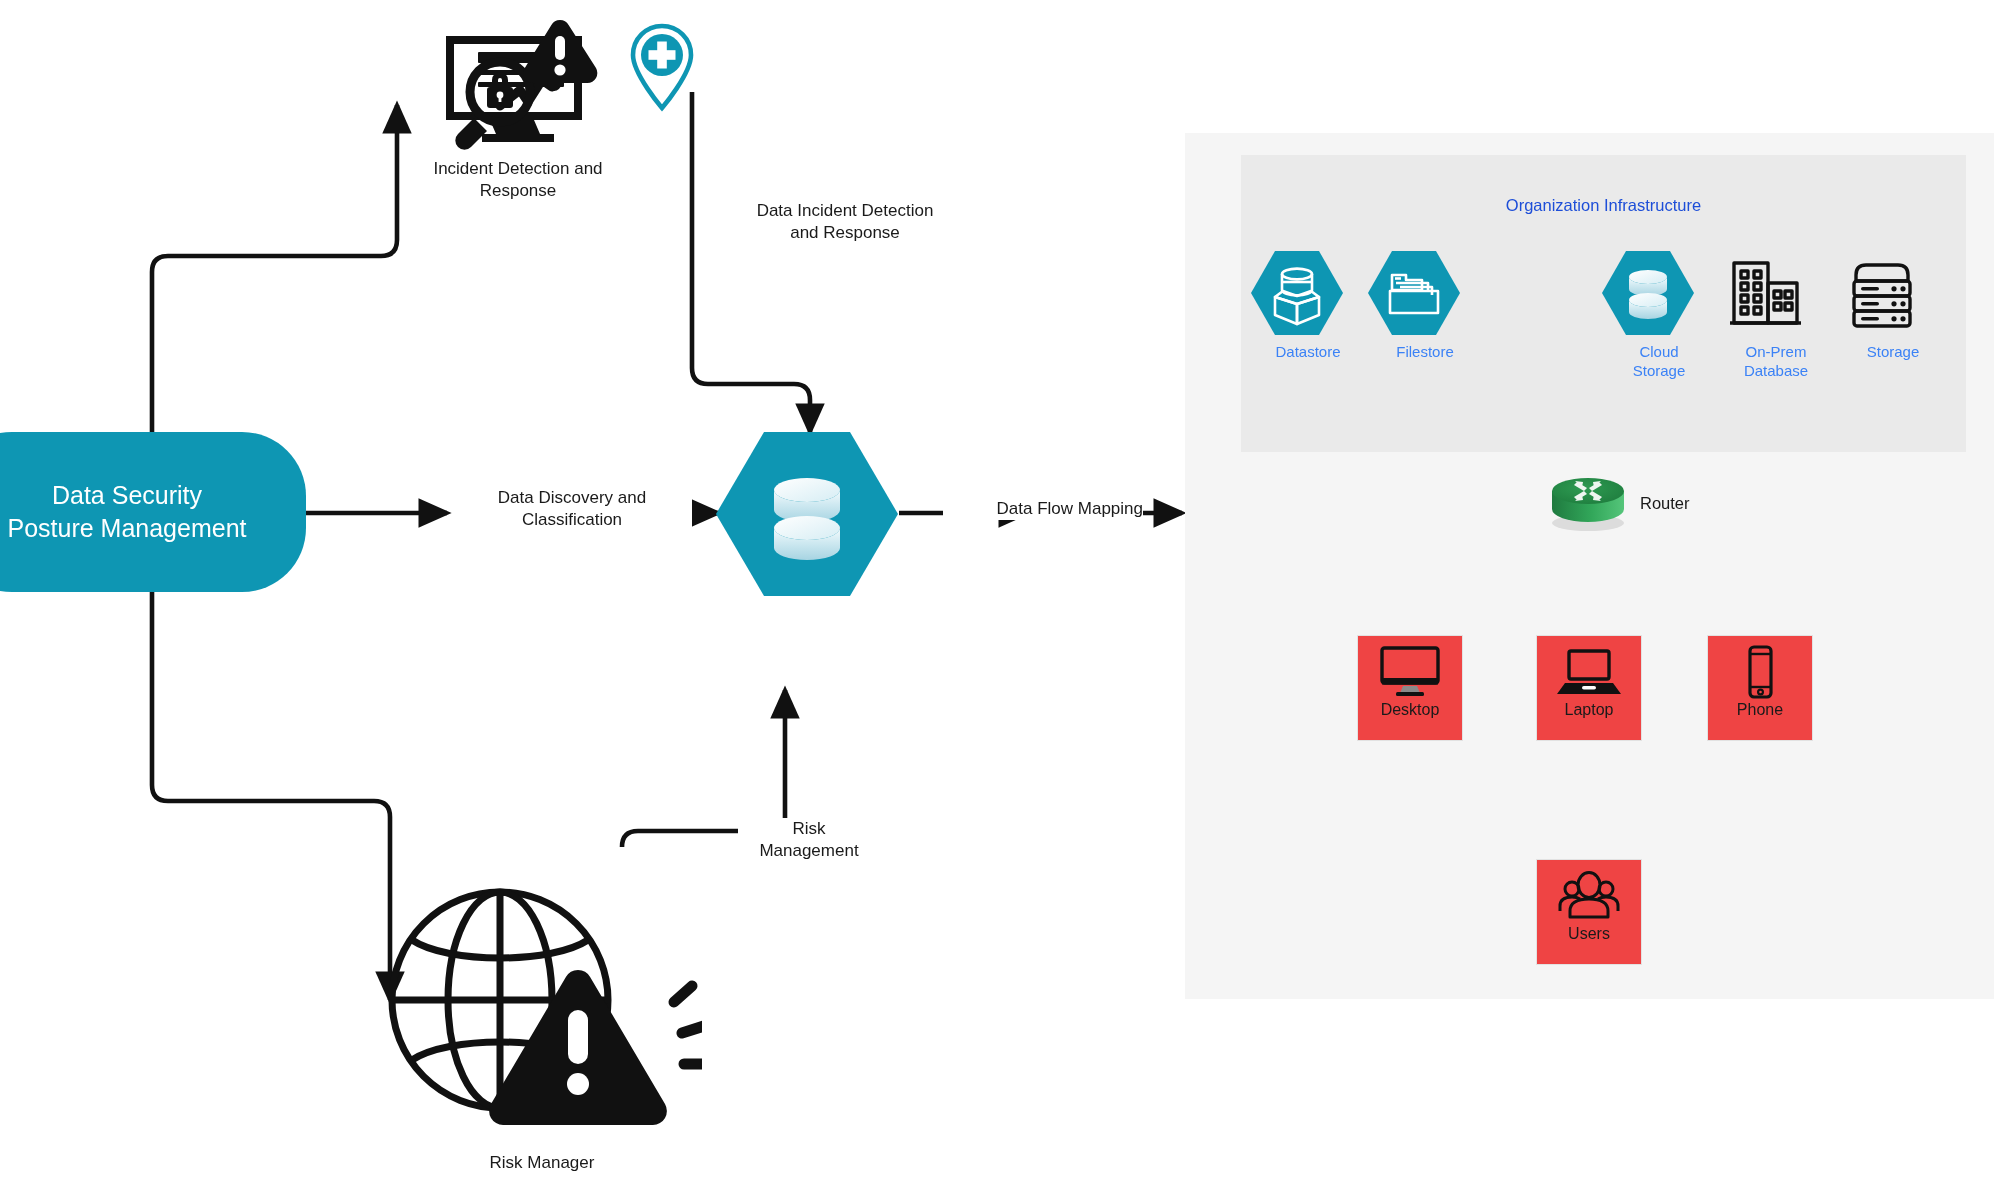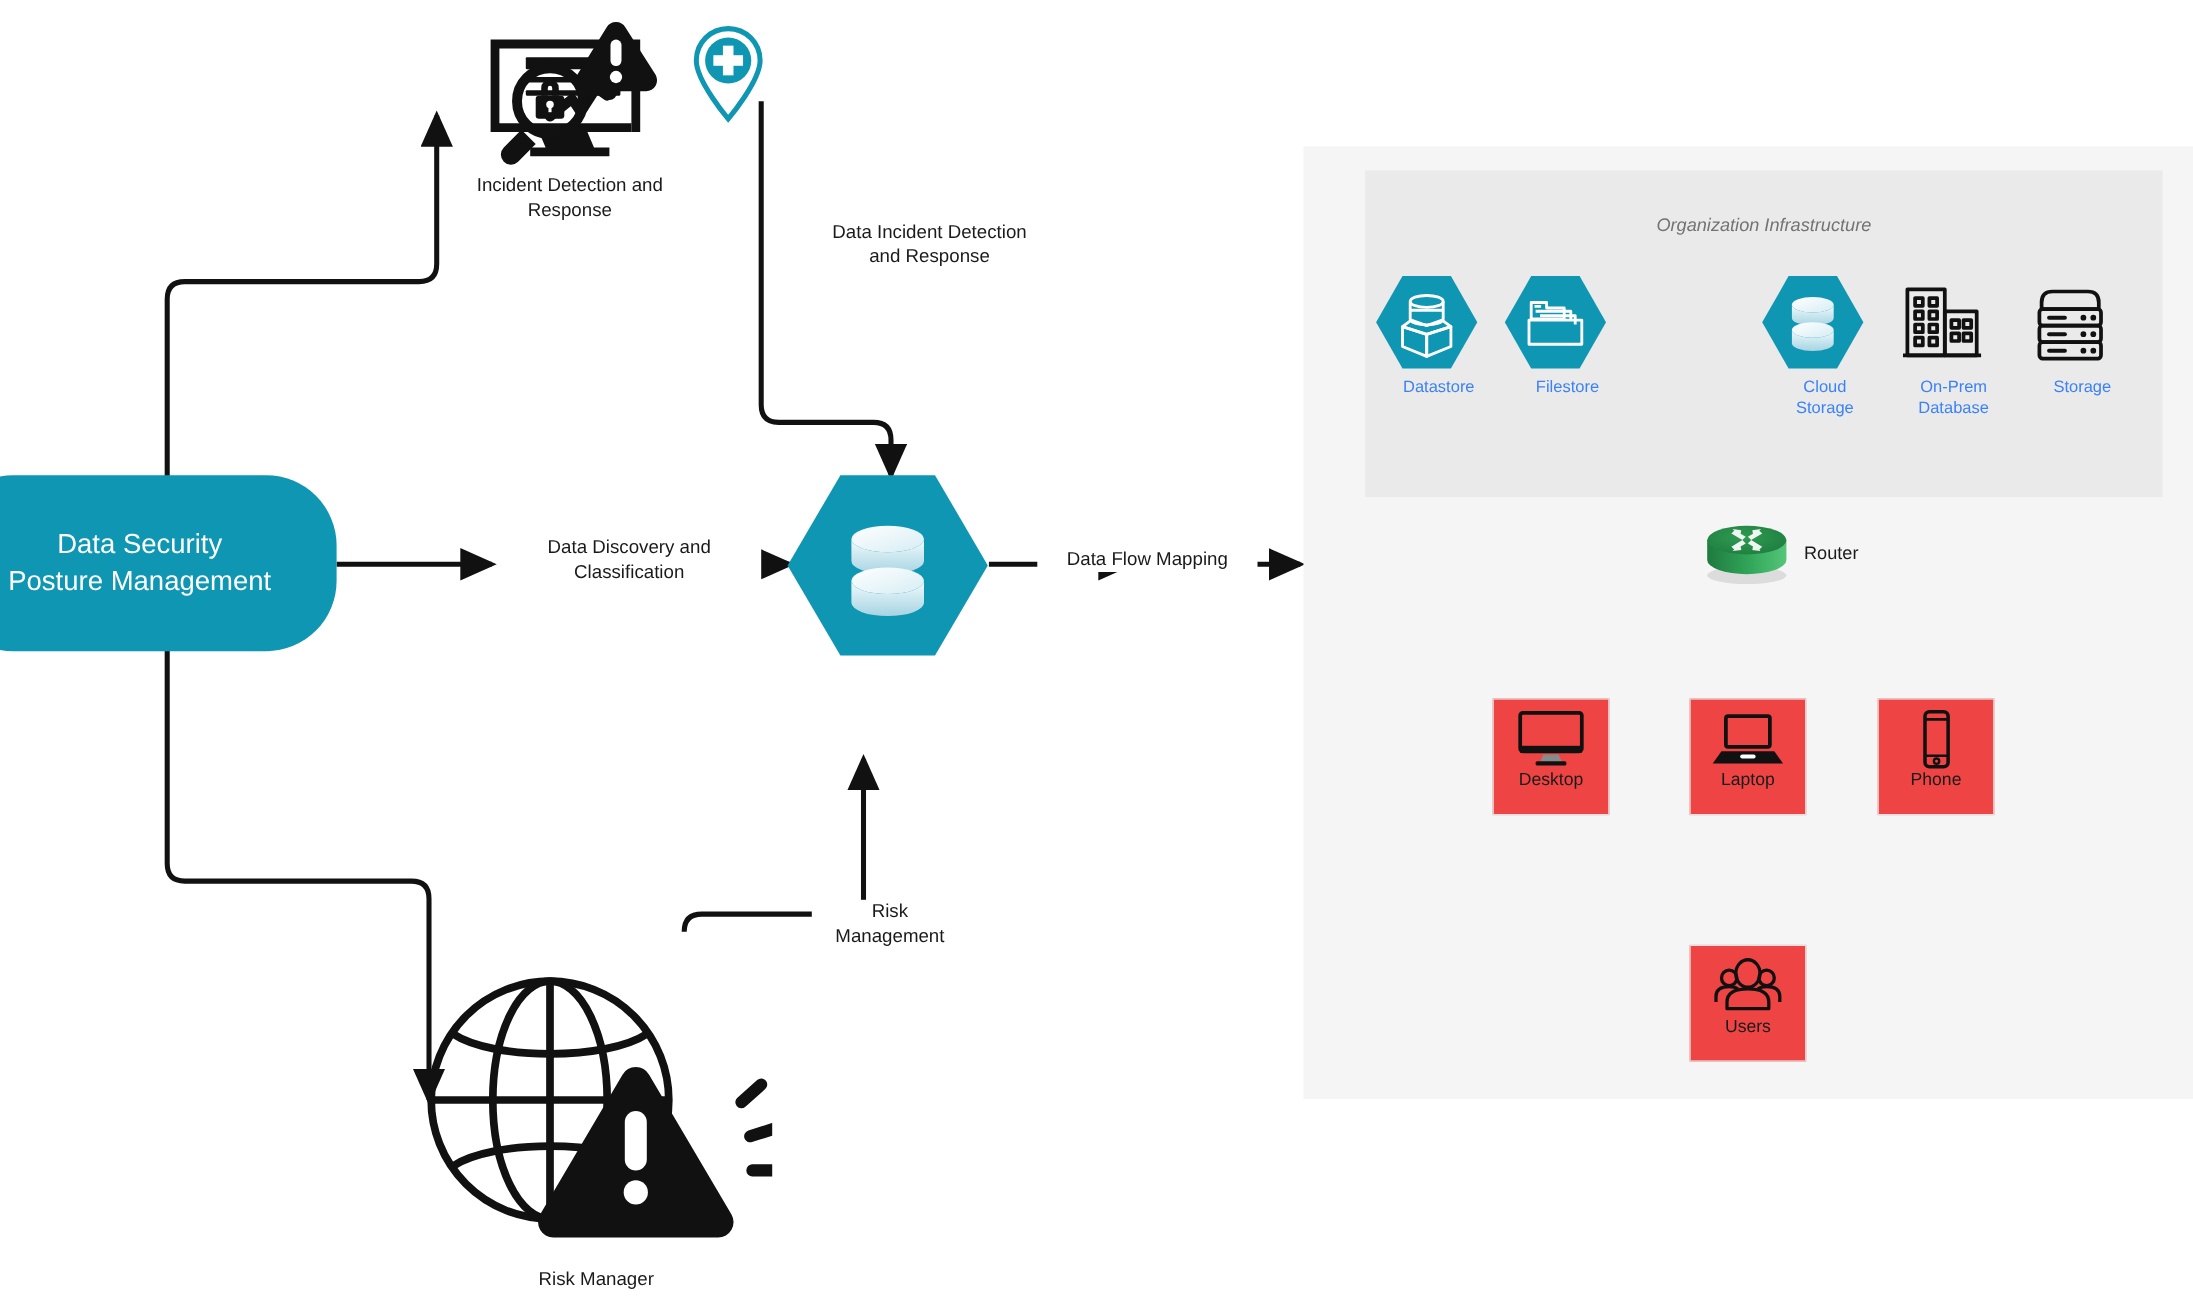--- a/index.html
+++ b/index.html
@@ -10,21 +10,21 @@
   #wires{position:absolute;left:0;top:0;width:1994px;height:1192px;pointer-events:none;}
   .lbl{position:absolute;text-align:center;color:#1a1a1a;line-height:1.30;
        background:#ffffff;white-space:pre-line;}
   .node-cap{position:absolute;text-align:center;color:#1a1a1a;line-height:1.28;white-space:pre-line;}
   .icon-wrap{position:absolute;}
   .dspm{position:absolute;display:flex;align-items:center;justify-content:center;
         background:#0e96b3;border-radius:64px;color:#fff;text-align:center;
         font-size:25px;line-height:1.34;white-space:pre-line;}
   .panel-outer{position:absolute;background:#f5f5f5;}
   .panel-inner{position:absolute;background:#eaeaea;}
-  .panel-title{position:absolute;text-align:center;color:#737373;font-size:16.5px;width:100%;font-style:italic;}
+  .panel-title{position:absolute;text-align:center;color:#1d4ed8;font-size:16.5px;width:100%;}
   .infra-item{position:absolute;width:118px;text-align:center;}
   .infra-item .cap{margin-top:6px;font-size:15px;color:#3b82f6;line-height:1.25;white-space:pre-line;}
   .dev-box{position:absolute;background:#ef4444;border:1px solid #e2e2e2;
            display:flex;flex-direction:column;align-items:center;justify-content:flex-start;}
   .dev-box .cap{font-size:16px;color:#1a1a1a;}
   .router-cap{position:absolute;font-size:16.5px;color:#1a1a1a;}
 </style>
 </head>
 <body>
 
@@ -148,21 +148,21 @@
       <polygon points="52,4 138,4 186,86 138,168 52,168 4,86" fill="#0e96b3"></polygon>
       <g>
         <ellipse cx="95" cy="62" rx="33" ry="12" fill="url(#diskTop)"></ellipse>
         <path d="M62,62 v20 a33,12 0 0 0 66,0 v-20 a33,12 0 0 1 -66,0 z" fill="url(#diskG)"></path>
         <ellipse cx="95" cy="100" rx="33" ry="12" fill="url(#diskTop)"></ellipse>
         <path d="M62,100 v20 a33,12 0 0 0 66,0 v-20 a33,12 0 0 1 -66,0 z" fill="url(#diskG)"></path>
       </g>
     </svg>
   </div>
 
-  <div class="lbl" style="left:943px;top:498px;width:200px;font-size:17px;">Data Flow Mapping</div>
+  <div class="lbl" style="left:943px;top:498px;width:200px;font-size:17px;text-align:right;">Data Flow Mapping</div>
 
   <div class="lbl" style="left:738px;top:818px;width:142px;font-size:17px;">Risk
 Management</div>
 
   <div class="icon-wrap" style="left:382px;top:878px;width:320px;height:260px;">
     <svg viewBox="0 0 320 260" width="320" height="260">
       <g fill="none" stroke="#111111" stroke-width="7">
         <circle cx="118" cy="122" r="108"></circle>
         <ellipse cx="118" cy="122" rx="52" ry="108"></ellipse>
         <line x1="118" y1="14" x2="118" y2="230"></line>

